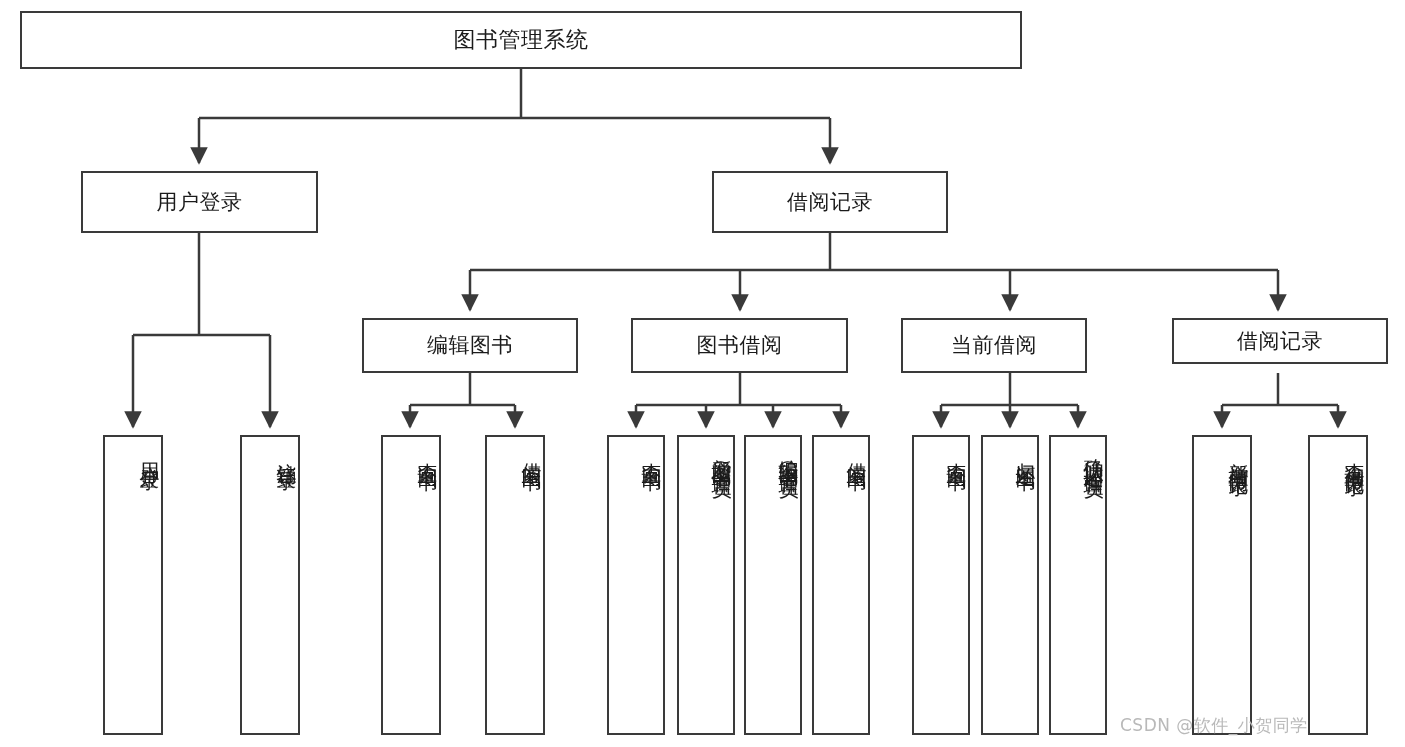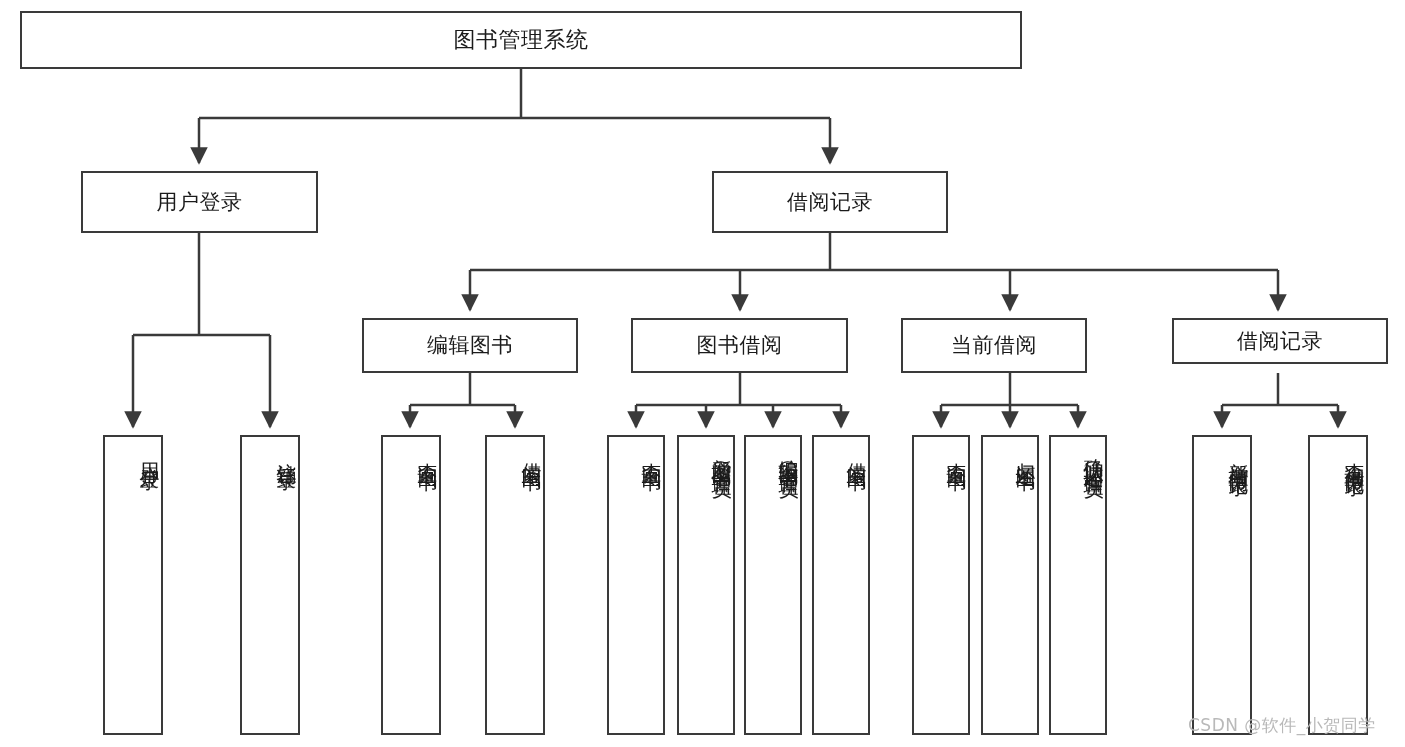--- a/index.html
+++ b/index.html
@@ -56,21 +56,21 @@
     writing-mode: vertical-rl;
     text-orientation: upright;
     display: block;
     white-space: nowrap;
   }
   .node.leaf.tall {
     padding-top: 6px;
   }
   .watermark {
     position: absolute;
-    left: 1188px;
+    left: 1120px;
     top: 714px;
     font-size: 17px;
     color: #b9b9b9;
     white-space: nowrap;
     letter-spacing: 0.5px;
   }
 </style>
 </head>
 <body>
 

